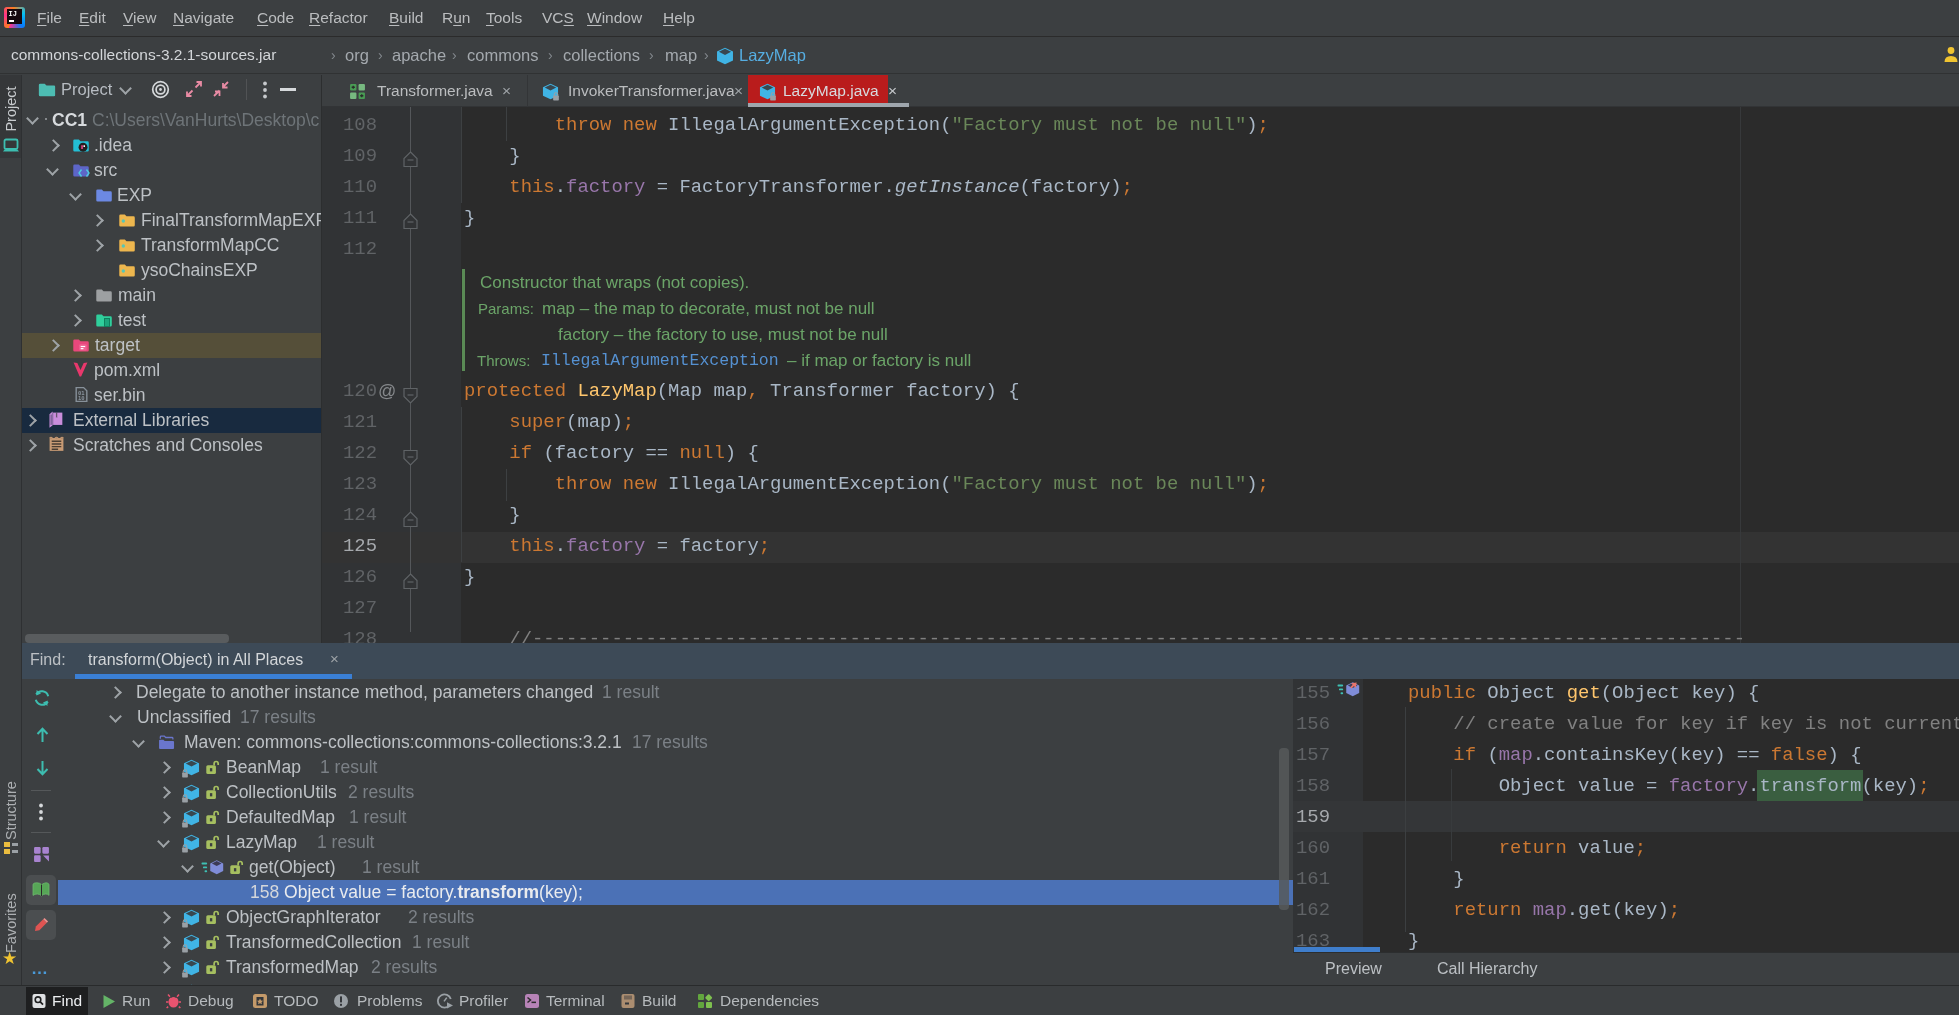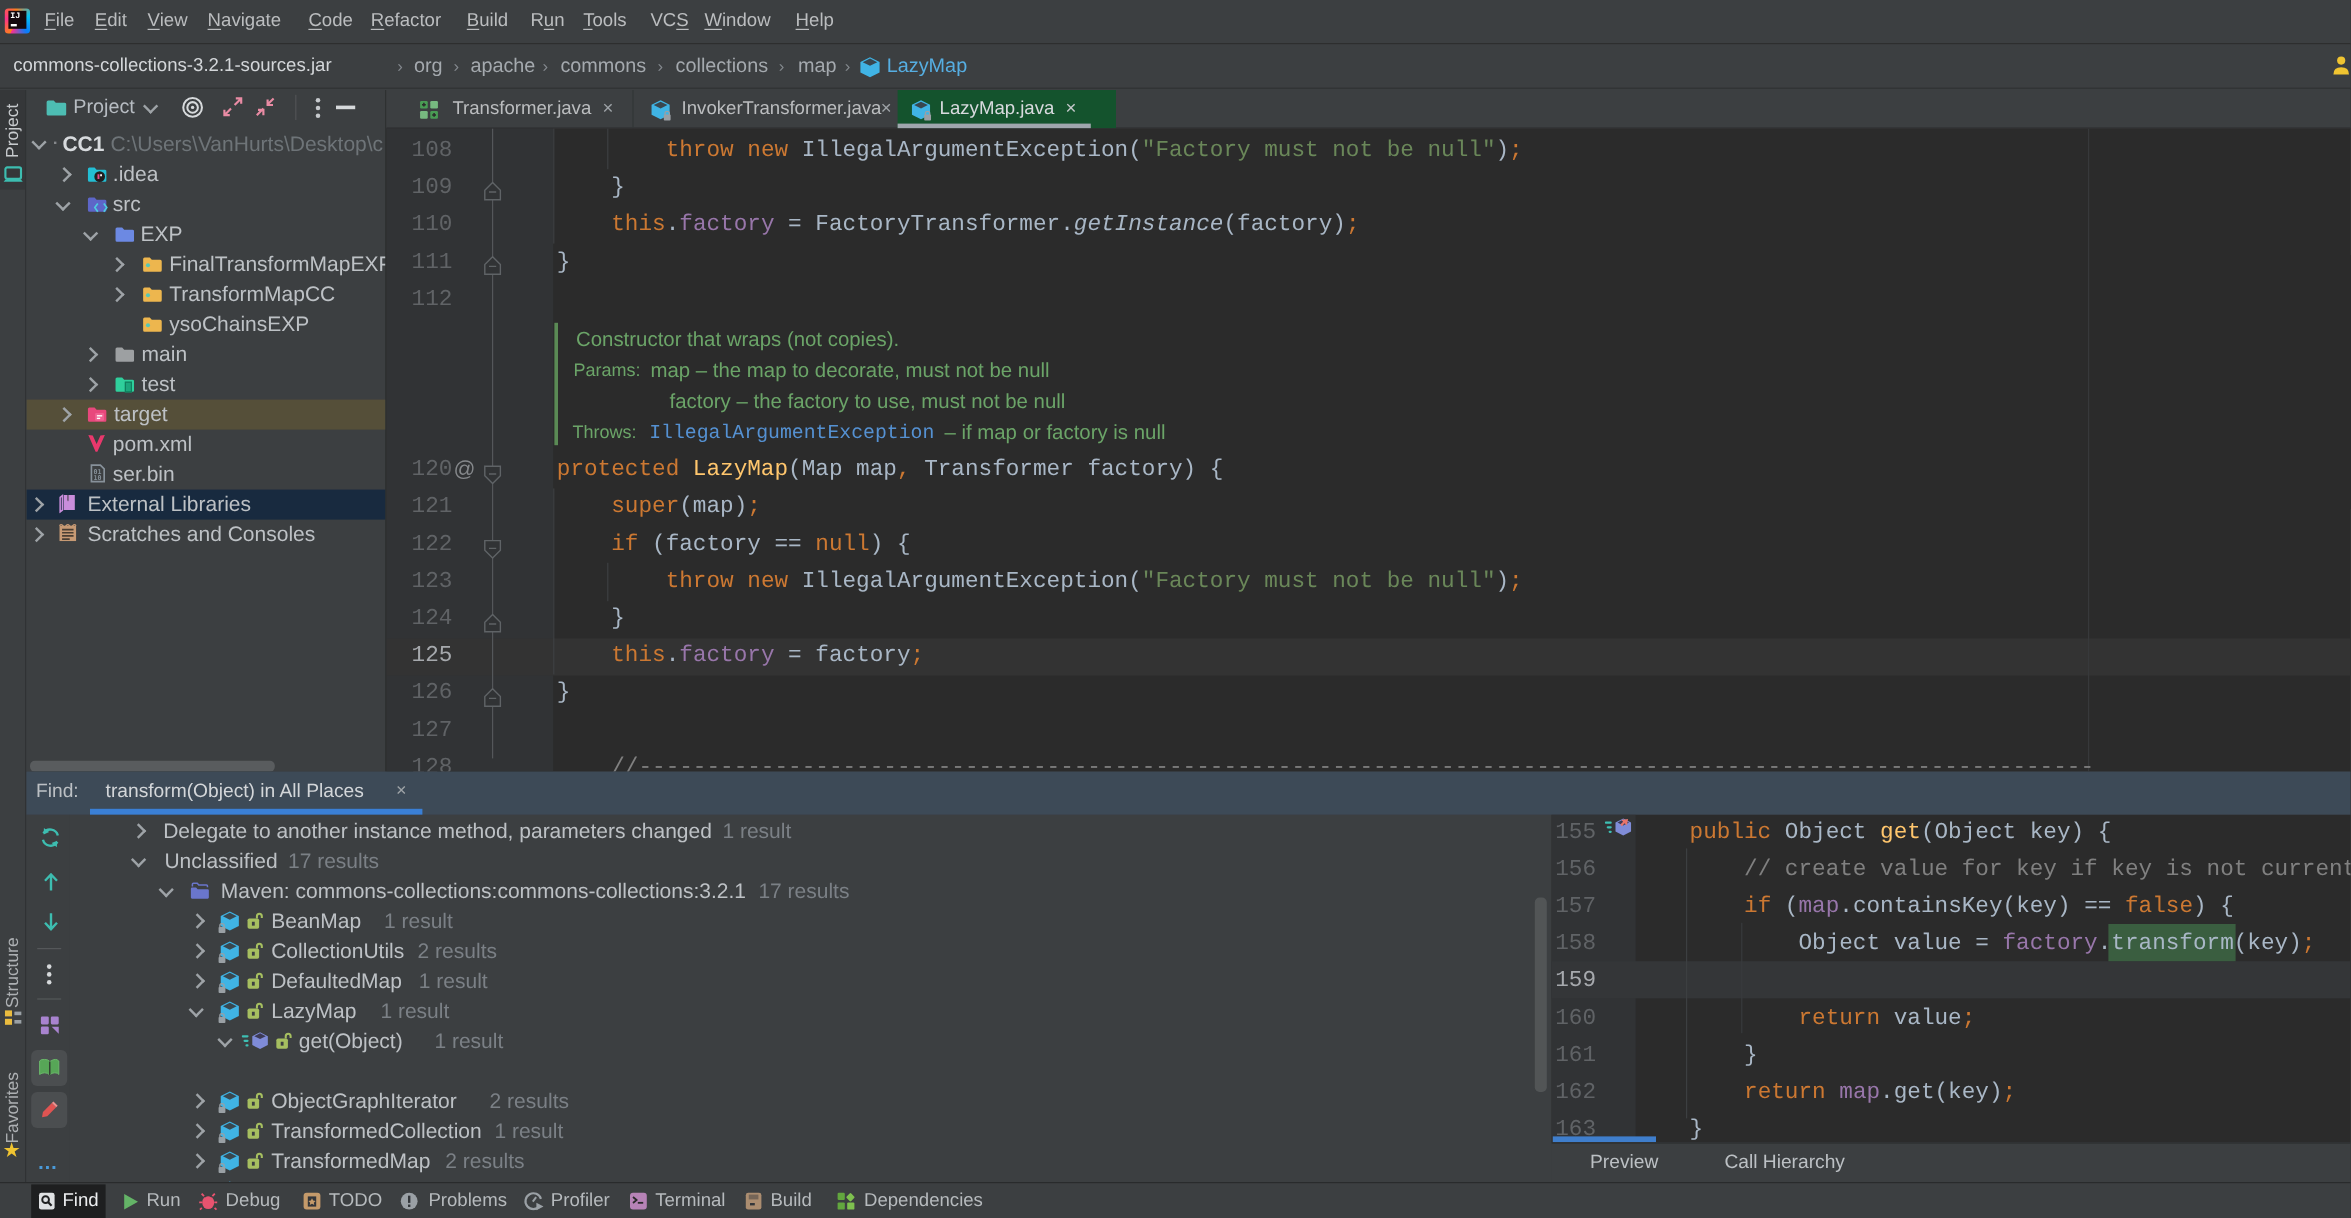--- a/index.html
+++ b/index.html
@@ -305,21 +305,21 @@
   <div class="tab" style="left:206px;width:227px">
     <svg class="abs" style="left:14px;top:8px" width="17" height="17" viewBox="0 0 16 16">
           <use href="#cube"></use>
         </svg>
     <svg class="abs" style="left:24px;top:17px" width="8" height="9" viewBox="0 0 10 12">
           <use href="#locks"></use>
         </svg>
     <span class="abs" style="left:40px">InvokerTransformer.java</span>
     <span class="abs" style="left:206px;color:#9ea3a7">×</span>
   </div>
-  <div class="tab" style="left:426px;width:182px;background:#14532d;color:#d8dade;border-right:none">
+  <div class="tab" style="left:426px;width:140px;background:#b91c1c;color:#d8dade;border-right:none">
     <svg class="abs" style="left:11px;top:8px" width="17" height="17" viewBox="0 0 16 16">
           <use href="#cube"></use>
         </svg>
     <svg class="abs" style="left:21px;top:17px" width="8" height="9" viewBox="0 0 10 12">
           <use href="#locks"></use>
         </svg>
     <span class="abs" style="left:35px">LazyMap.java</span>
     <span class="abs" style="left:140px;color:#c6c9cc">×</span>
     <div class="abs" style="left:0;top:28px;width:161px;height:4px;background:#9fa6ad"></div>
   </div>
@@ -530,20 +530,23 @@
   <div class="frow" style="top:176px">
         <span class="cvo" style="left:125px;top:7px"></span>
     <svg class="abs" style="left:143px;top:4px;width:24px;height:17px" viewBox="0 0 22 16">
           <use href="#meth"></use>
         </svg>
     <svg class="abs" style="left:171px;top:5px;width:15px;height:15px" viewBox="0 0 14 14">
           <use href="#lockg"></use>
         </svg>
     <span class="abs" style="left:191px">get(Object)</span>
         <span class="abs cnt" style="left:304px">1 result</span>
+      </div>
+  <div class="frow" style="top:201px;background:#4b71b6;color:#e9ebee">
+        <span class="abs" style="left:192px;color:#d4d7db">158 <span style="color:#e9ebee">Object value = factory.<b>transform</b>(key);</span></span>
       </div>
   <div class="frow" style="top:226px">
         <span class="cvc" style="left:102px;top:8px"></span>
     <svg class="ic" style="left:125px;top:4px" viewBox="0 0 16 16">
           <use href="#cube"></use>
         </svg>
         <svg class="abs" style="left:123px;top:14px;width:8px;height:9px" viewBox="0 0 10 12">
           <use href="#locks"></use>
         </svg>
     <svg class="abs" style="left:147px;top:5px;width:15px;height:15px" viewBox="0 0 14 14">

